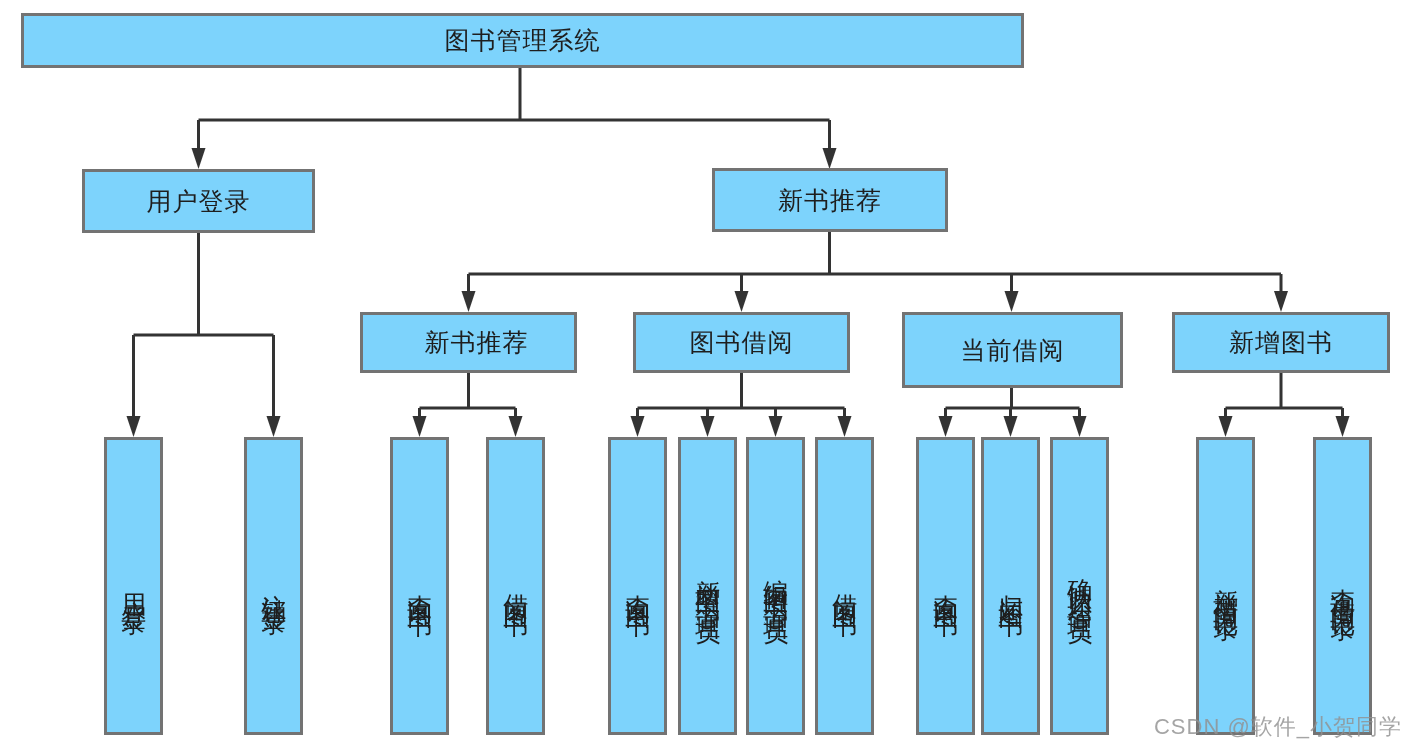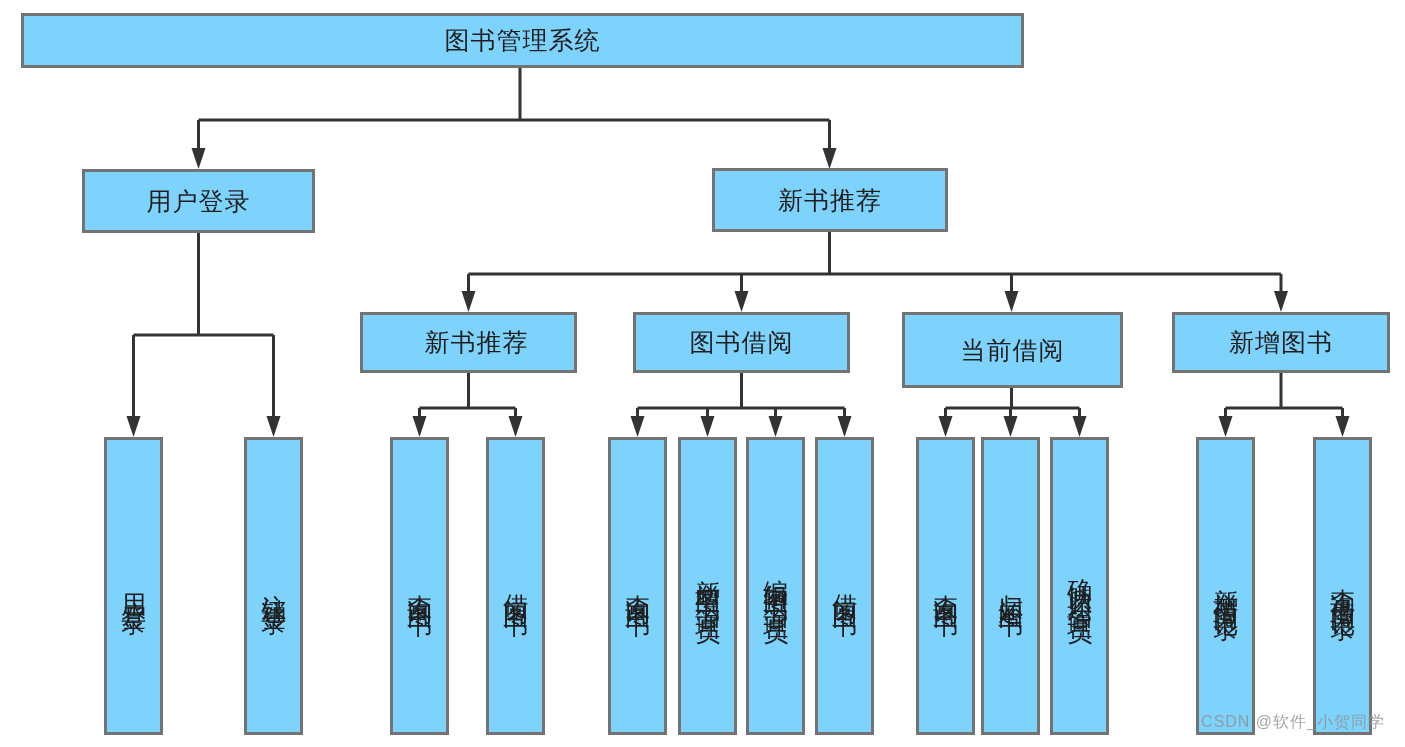--- a/index.html
+++ b/index.html
@@ -36,22 +36,22 @@
     writing-mode: vertical-rl;
     text-orientation: mixed;
     font-size: 25px;
     letter-spacing: 6px;
     line-height: 1.1;
     white-space: normal;
   }
   .watermark {
     position: absolute;
     top: 712px;
-    right: 20px;
-    font-size: 16px;
+    right: 3px;
+    font-size: 22px;
     letter-spacing: 1px;
     color: rgba(145, 145, 145, 0.82);
     z-index: 6;
   }
 </style>
 </head>
 <body>
 
 <div class="canvas">
 

